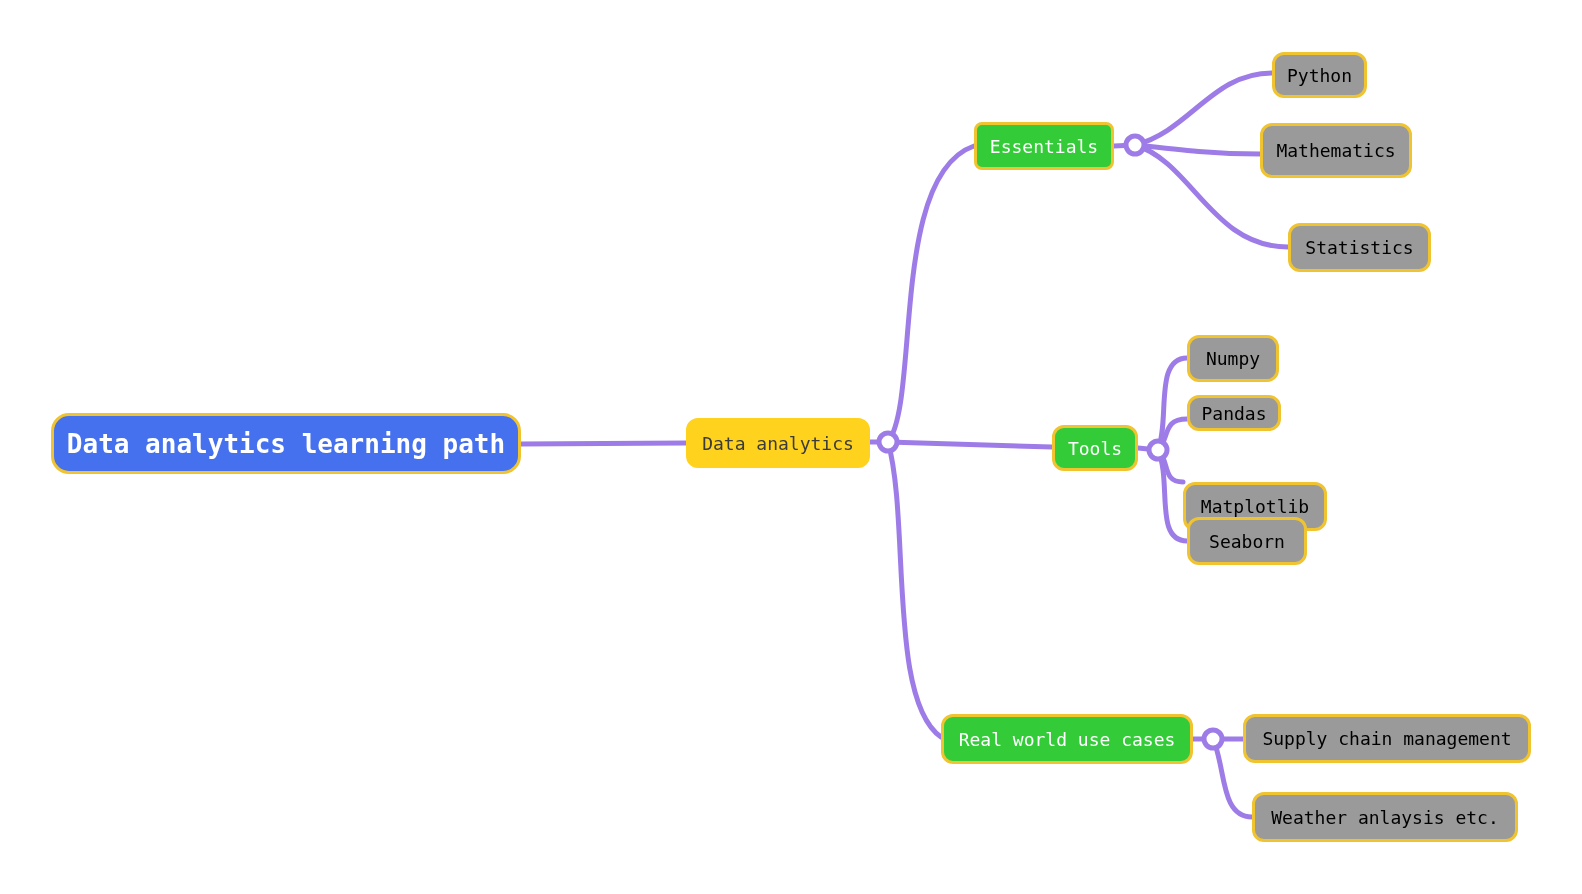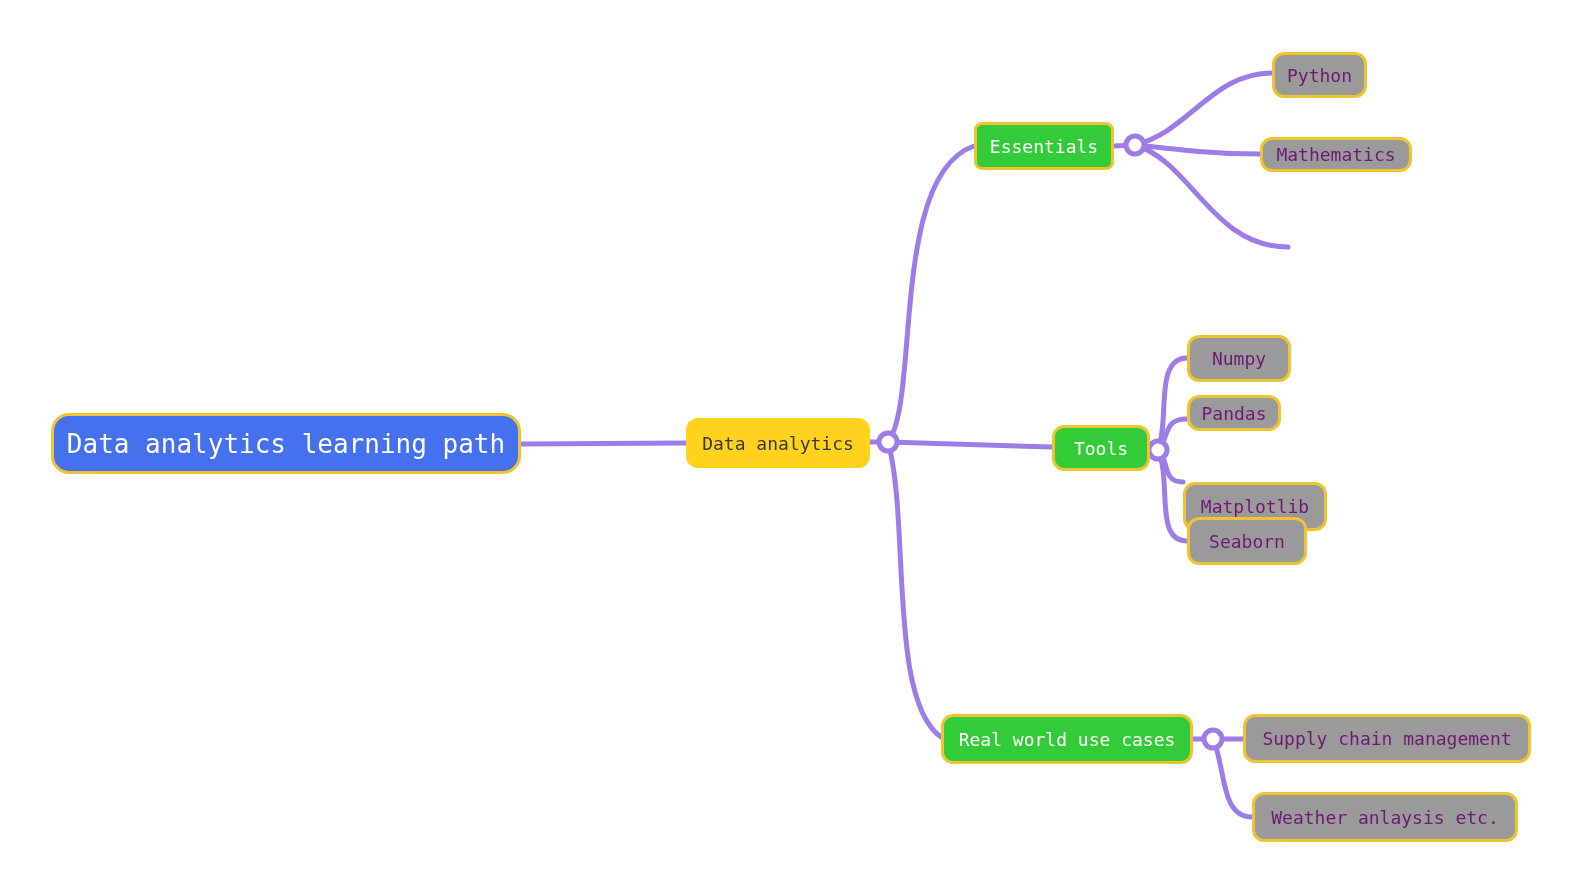--- a/index.html
+++ b/index.html
@@ -42,36 +42,36 @@
     justify-content: center;
     white-space: nowrap;
     border: 3px solid var(--border, #f0c330);
     border-radius: 12px;
     font-size: 18px;
     cursor: pointer;
   }
   .node--root {
     background: var(--root-fill, #4570ee);
     color: var(--root-text, #ffffff);
-    font-weight: normal;
+    font-weight: bold;
     font-size: 26px;
     border-radius: 18px;
   }
   .node--center {
     background: var(--center-fill, #ffd21e);
     border-color: var(--center-fill, #ffd21e);
     color: var(--center-text, #3b3b3b);
   }
   .node--branch {
     background: var(--branch-fill, #33cc38);
     color: #ffffff;
   }
   .node--child {
     background: var(--child-fill, #9a9a9a);
-    color: #701a75;
+    color: #000000;
   }
 </style>
 </head>
 <body>
 
 <div class="canvas">
 
   <svg class="edges" viewBox="0 0 1582 894" xmlns="http://www.w3.org/2000/svg">
 
     <path d="M 521 444 L 686 443"></path>
@@ -100,24 +100,25 @@
     <circle cx="1158" cy="450" r="9"></circle>
     <circle cx="1213" cy="739" r="9"></circle>
   </svg>
 
   <div class="node node--root" style="left:51px; top:413px; width:470px; height:61px;">Data analytics learning path</div>
 
   <div class="node node--center" style="left:686px; top:418px; width:184px; height:50px;">Data analytics</div>
 
   <div class="node node--branch" style="left:974px; top:122px; width:140px; height:48px;border-radius:8px;">Essentials</div>
   <div class="node node--child" style="left:1272px; top:52px; width:95px; height:46px;">Python</div>
-  <div class="node node--child" style="left:1260px; top:137px; width:152px; height:35px;">Mathematics</div>
+  <div class="node node--child" style="left:1260px; top:123px; width:152px; height:55px;">Mathematics</div>
+  <div class="node node--child" style="left:1288px; top:223px; width:143px; height:49px;">Statistics</div>
 
-  <div class="node node--branch" style="left:1052px; top:425px; width:98px; height:46px;">Tools</div>
-  <div class="node node--child" style="left:1187px; top:335px; width:104px; height:47px;">Numpy</div>
+  <div class="node node--branch" style="left:1052px; top:425px; width:86px; height:46px;">Tools</div>
+  <div class="node node--child" style="left:1187px; top:335px; width:92px; height:47px;">Numpy</div>
   <div class="node node--child" style="left:1187px; top:395px; width:94px; height:36px;">Pandas</div>
   <div class="node node--child" style="left:1183px; top:482px; width:144px; height:49px;">Matplotlib</div>
   <div class="node node--child" style="left:1187px; top:517px; width:120px; height:48px;">Seaborn</div>
 
   <div class="node node--branch" style="left:941px; top:714px; width:252px; height:50px;">Real world use cases</div>
   <div class="node node--child" style="left:1243px; top:714px; width:288px; height:49px;">Supply chain management</div>
   <div class="node node--child" style="left:1252px; top:792px; width:266px; height:50px;">Weather anlaysis etc.</div>
 
 </div>
 

